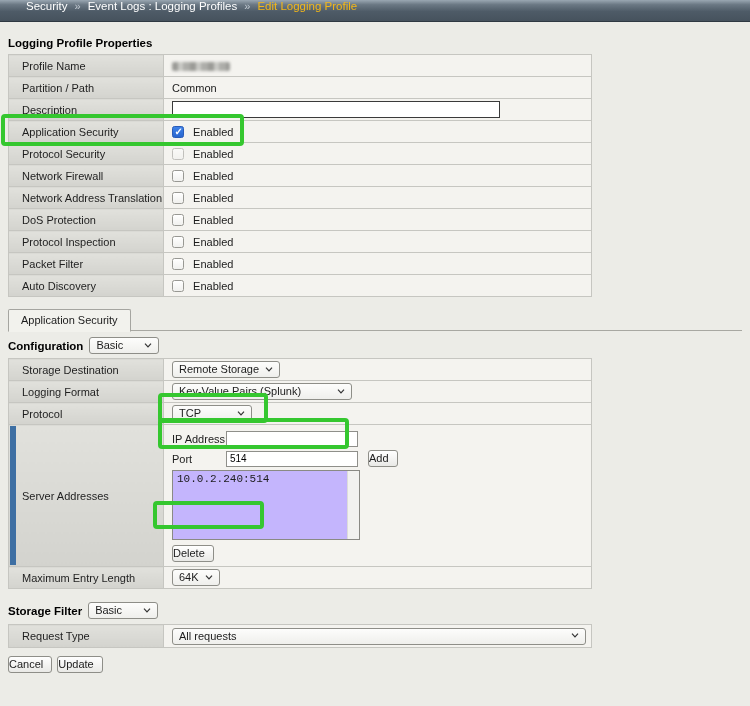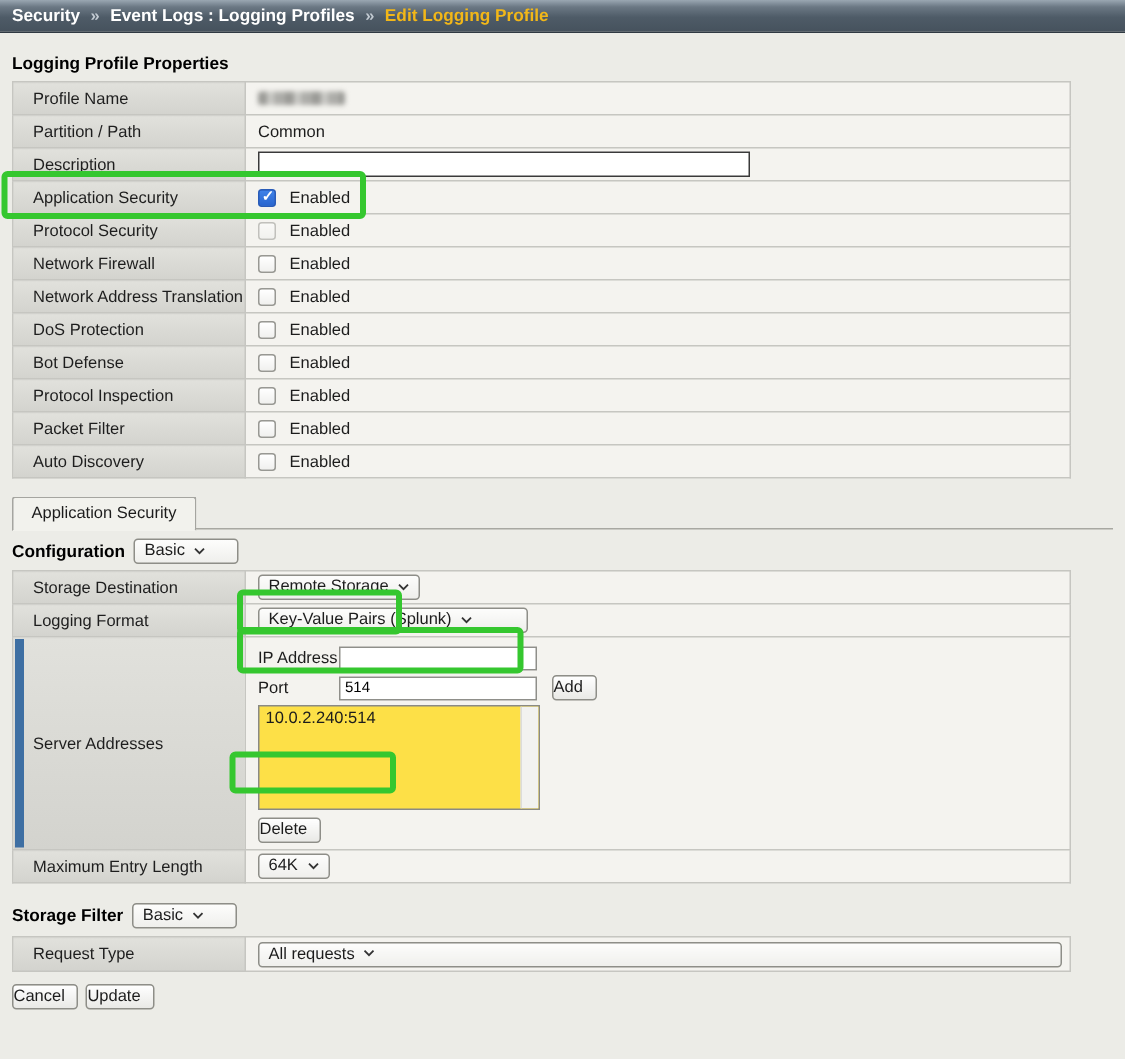--- a/index.html
+++ b/index.html
@@ -12,34 +12,34 @@
     width: 750px; height: 706px;
     overflow: hidden;
   }
   .page { position: relative; width: 750px; height: 706px; }
 
   
   .topbar {
     height: 22px;
     background: linear-gradient(180deg,#9aa7b2 0%,#6b7884 22%,#4e5b67 55%,#46525d 100%);
     border-bottom: 1px solid #2f3942;
-    display: flex; align-items: center;
-    padding: 0 8px; gap: 7px;
-    font-weight: bold; font-size: 11.5px;
+    display: flex; 
+    padding: 0 26px; gap: 7px;
+    font-weight: normal; font-size: 11.5px;
   }
   .crumb { color: #ffffff; cursor: pointer; }
   .crumb-sep { color: #c2cad2; font-size: 11px; }
   .crumb-current { color: #f2b718; }
 
   .content { padding: 0 8px; }
 
   h2.section-heading { font-size: 11.5px; font-weight: bold; color: #000; margin: 15px 0 5px 0; }
 
   
-  table.props { border-collapse: collapse; width: 706px; table-layout: fixed; }
+  table.props { border-collapse: collapse; width: 584px; table-layout: fixed; }
   table.props td { border: 1px solid #c6c6c1; vertical-align: middle; }
   td.lbl {
     background: linear-gradient(180deg,#e1e1dc 0%,#d3d3ce 100%);
     padding-left: 13px; color: #1e1e1e; width: 155px;
   }
   td.val { background: #f4f3ef; padding-left: 8px; }
   table.props tr { height: 22px; }
 
   
   .cb {
@@ -62,21 +62,21 @@
   }
   input.small { border: 1px solid #8f8f8a; height: 16px; }
 
   
   .sel {
     display: inline-flex; align-items: center; gap: 6px;
     border: 1px solid #8e8e88; border-radius: 3px;
     background: linear-gradient(#fdfdfc,#efefec);
     padding: 1px 6px 2px 6px; height: 17px; cursor: pointer; white-space: nowrap;
   }
-  .sel.spread { justify-content: flex-start; }
+  .sel.spread { justify-content: space-between; }
   .sel svg { flex: 0 0 auto; }
 
   
   .btn {
     display: inline-block; font-size: 11px; color: #1c1c1c;
     border: 1px solid #8e8e88; border-radius: 3px;
     background: linear-gradient(#ffffff,#e9e9e6);
     padding: 1px 8px 2px 0; height: 17px; cursor: pointer; text-align: center;
   }
 
@@ -103,22 +103,22 @@
   tr.r-sa { height: 130px; } tr.r-me { height: 23px; }
 
   td.lbl.striped { position: relative; }
   .blue-stripe { position: absolute; left: 1px; top: 1px; bottom: 1px; width: 6px; background: #3e6fa3; }
 
   
   .sa-box { padding: 4px 0 4px 0; }
   .sa-row { display: flex; align-items: center; margin: 2px 0 3px 0; }
   .sa-row .sa-lbl { width: 54px; }
   .listbox {
-    width: 188px; height: 70px; border: 1px solid #8a8a85; background: #fde047;
-    margin-top: 2px; overflow: hidden; position: relative;
+    width: 188px; height: 70px; border: 1px solid #8a8a85; background: #c4b5fd;
+    margin-top: 2px; overflow: hidden; position: relative; font-family: Liberation Mono, monospace;
   }
   .listbox::after { content:""; position:absolute; right:0; top:0; bottom:0; width:11px; background:#f2f2f0; border-left:1px solid #dcdcda; }
   .list-item { padding: 2px 4px; cursor: pointer; }
   .sa-actions { margin-top: 5px; }
 
   .footer-actions { margin-top: 8px; display: flex; gap: 5px; }
 
   
   .hl {
     position: absolute; border: 4px solid #35c72f; border-radius: 4px;
@@ -192,27 +192,20 @@
         </td>
       </tr>
       <tr>
         <td class="lbl">DoS Protection</td>
         <td class="val">
           <span class="cb"></span>
           <span class="cb-label">Enabled</span>
         </td>
       </tr>
       <tr>
-        <td class="lbl">Bot Defense</td>
-        <td class="val">
-          <span class="cb"></span>
-          <span class="cb-label">Enabled</span>
-        </td>
-      </tr>
-      <tr>
         <td class="lbl">Protocol Inspection</td>
         <td class="val">
           <span class="cb"></span>
           <span class="cb-label">Enabled</span>
         </td>
       </tr>
       <tr>
         <td class="lbl">Packet Filter</td>
         <td class="val">
           <span class="cb"></span>
@@ -258,20 +251,31 @@
                   <path d="M1 .7 L4 3.8 L7 .7" stroke="#333" stroke-width="1.2" fill="none"></path>
                 </svg>
           </span>
         </td>
       </tr>
       <tr class="r-lf">
         <td class="lbl">Logging Format</td>
         <td class="val">
           <span class="sel spread" style="width:180px">
             <span>Key-Value Pairs (Splunk)</span>
+            <svg width="8" height="5" viewBox="0 0 8 5">
+                  <path d="M1 .7 L4 3.8 L7 .7" stroke="#333" stroke-width="1.2" fill="none"></path>
+                </svg>
+          </span>
+        </td>
+      </tr>
+      <tr class="r-pr">
+        <td class="lbl">Protocol</td>
+        <td class="val">
+          <span class="sel spread" style="width:80px">
+            <span>TCP</span>
             <svg width="8" height="5" viewBox="0 0 8 5">
                   <path d="M1 .7 L4 3.8 L7 .7" stroke="#333" stroke-width="1.2" fill="none"></path>
                 </svg>
           </span>
         </td>
       </tr>
       <tr class="r-sa">
         <td class="lbl striped">
           <span class="blue-stripe"></span>
           <span>Server Addresses</span>

